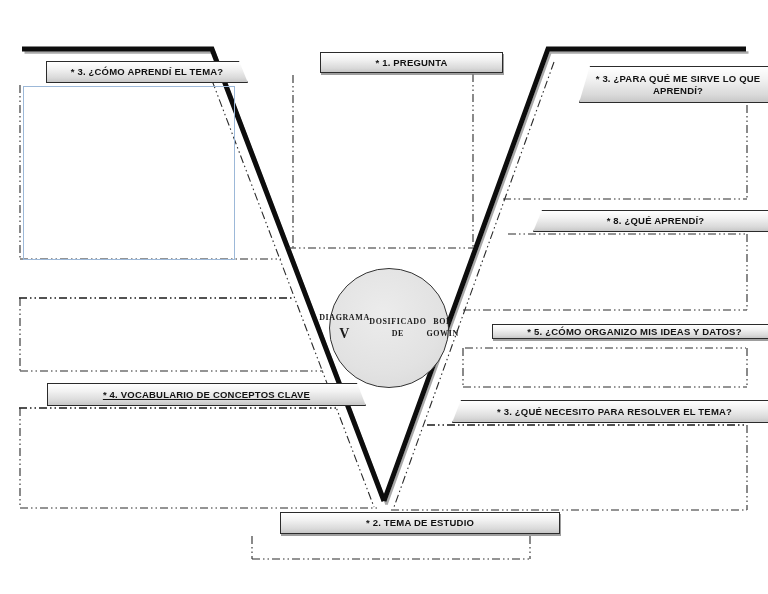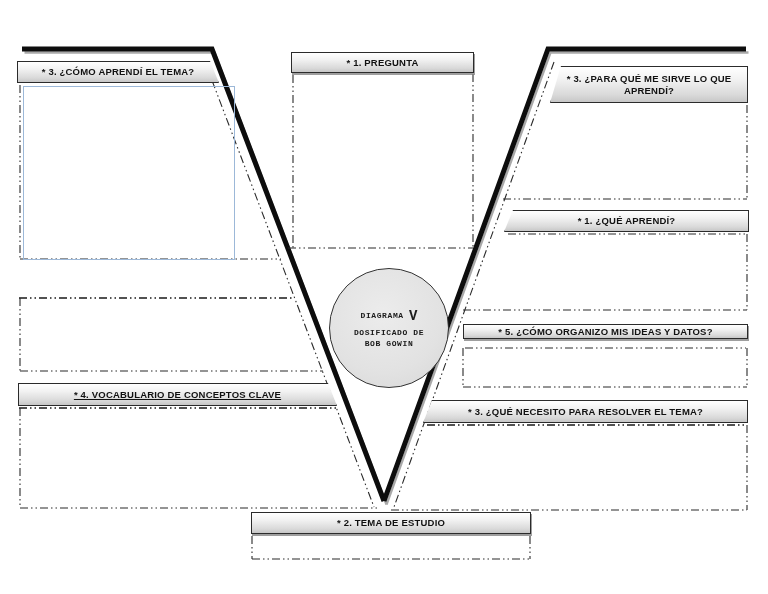--- a/index.html
+++ b/index.html
@@ -17,30 +17,31 @@
     border:1px solid #9cb8d8;background:transparent;
   }
   .hdr{
     position:absolute;box-sizing:border-box;
     background:linear-gradient(180deg,#ffffff 0%,#f2f2f2 35%,#d9d9d9 80%,#c7c7c7 100%);
     border:1.4px solid #2b2b2b;
     display:flex;align-items:center;justify-content:center;
     font-weight:bold;font-size:9.5px;line-height:1.2;color:#111;
     text-align:center;letter-spacing:.2px;padding:1px 6px;
     filter:drop-shadow(1.5px 2.5px 0 rgba(125,125,125,.75));
+    margin-left:29px;
   }
   .slant-r{clip-path:polygon(0 0,calc(100% - 9px) 0,100% 100%,0 100%);}
   .slant-l{clip-path:polygon(9px 0,100% 0,100% 100%,0 100%);}
   .slant-l11{clip-path:polygon(11px 0,100% 0,100% 100%,0 100%);}
   .circle{
     position:absolute;left:329px;top:268px;width:118px;height:118px;border-radius:50%;
     background:radial-gradient(circle at 45% 38%,#ececec 0%,#e2e2e2 60%,#d6d6d6 100%);
     border:1.6px solid #333;
-    display:flex;flex-direction:column;align-items:center;justify-content:center;
-    font-family:Liberation Mono, monospace;font-weight:bold;color:#1b1b1b;
+    display:flex;flex-direction:row;align-items:center;justify-content:center;
+    font-family:Liberation Serif, serif;font-weight:bold;color:#1b1b1b;
     font-size:8px;letter-spacing:.6px;text-align:center;line-height:1.45;
   }
   .circle .bigv{font-size:14px;letter-spacing:0;vertical-align:middle;}
 </style>
 </head>
 <body>
 
 <div id="canvas">
 
   <svg id="lines" width="768" height="594" viewBox="0 0 768 594">
@@ -100,21 +101,21 @@
 
   <div class="hdr" style="left:291px;top:52px;width:183px;height:21px;">
     <span>* 1. PREGUNTA</span>
   </div>
 
   <div class="hdr slant-l11" style="left:550px;top:66px;width:198px;height:37px;">
     <span>* 3. ¿PARA QUÉ ME SIRVE LO QUE APRENDÍ?</span>
   </div>
 
   <div class="hdr slant-l" style="left:504px;top:210px;width:245px;height:22px;">
-    <span>* 1. ¿QUÉ APRENDÍ?</span>
+    <span>* 8. ¿QUÉ APRENDÍ?</span>
   </div>
 
 
   <div class="hdr" style="left:463px;top:324px;width:285px;height:15px;">
     <span>* 5. ¿CÓMO ORGANIZO MIS IDEAS Y DATOS?</span>
   </div>
 
   <div class="hdr slant-r" style="left:18px;top:383px;width:319px;height:23px;text-decoration:underline;">
     <span>* 4. VOCABULARIO DE CONCEPTOS CLAVE</span>
   </div>

